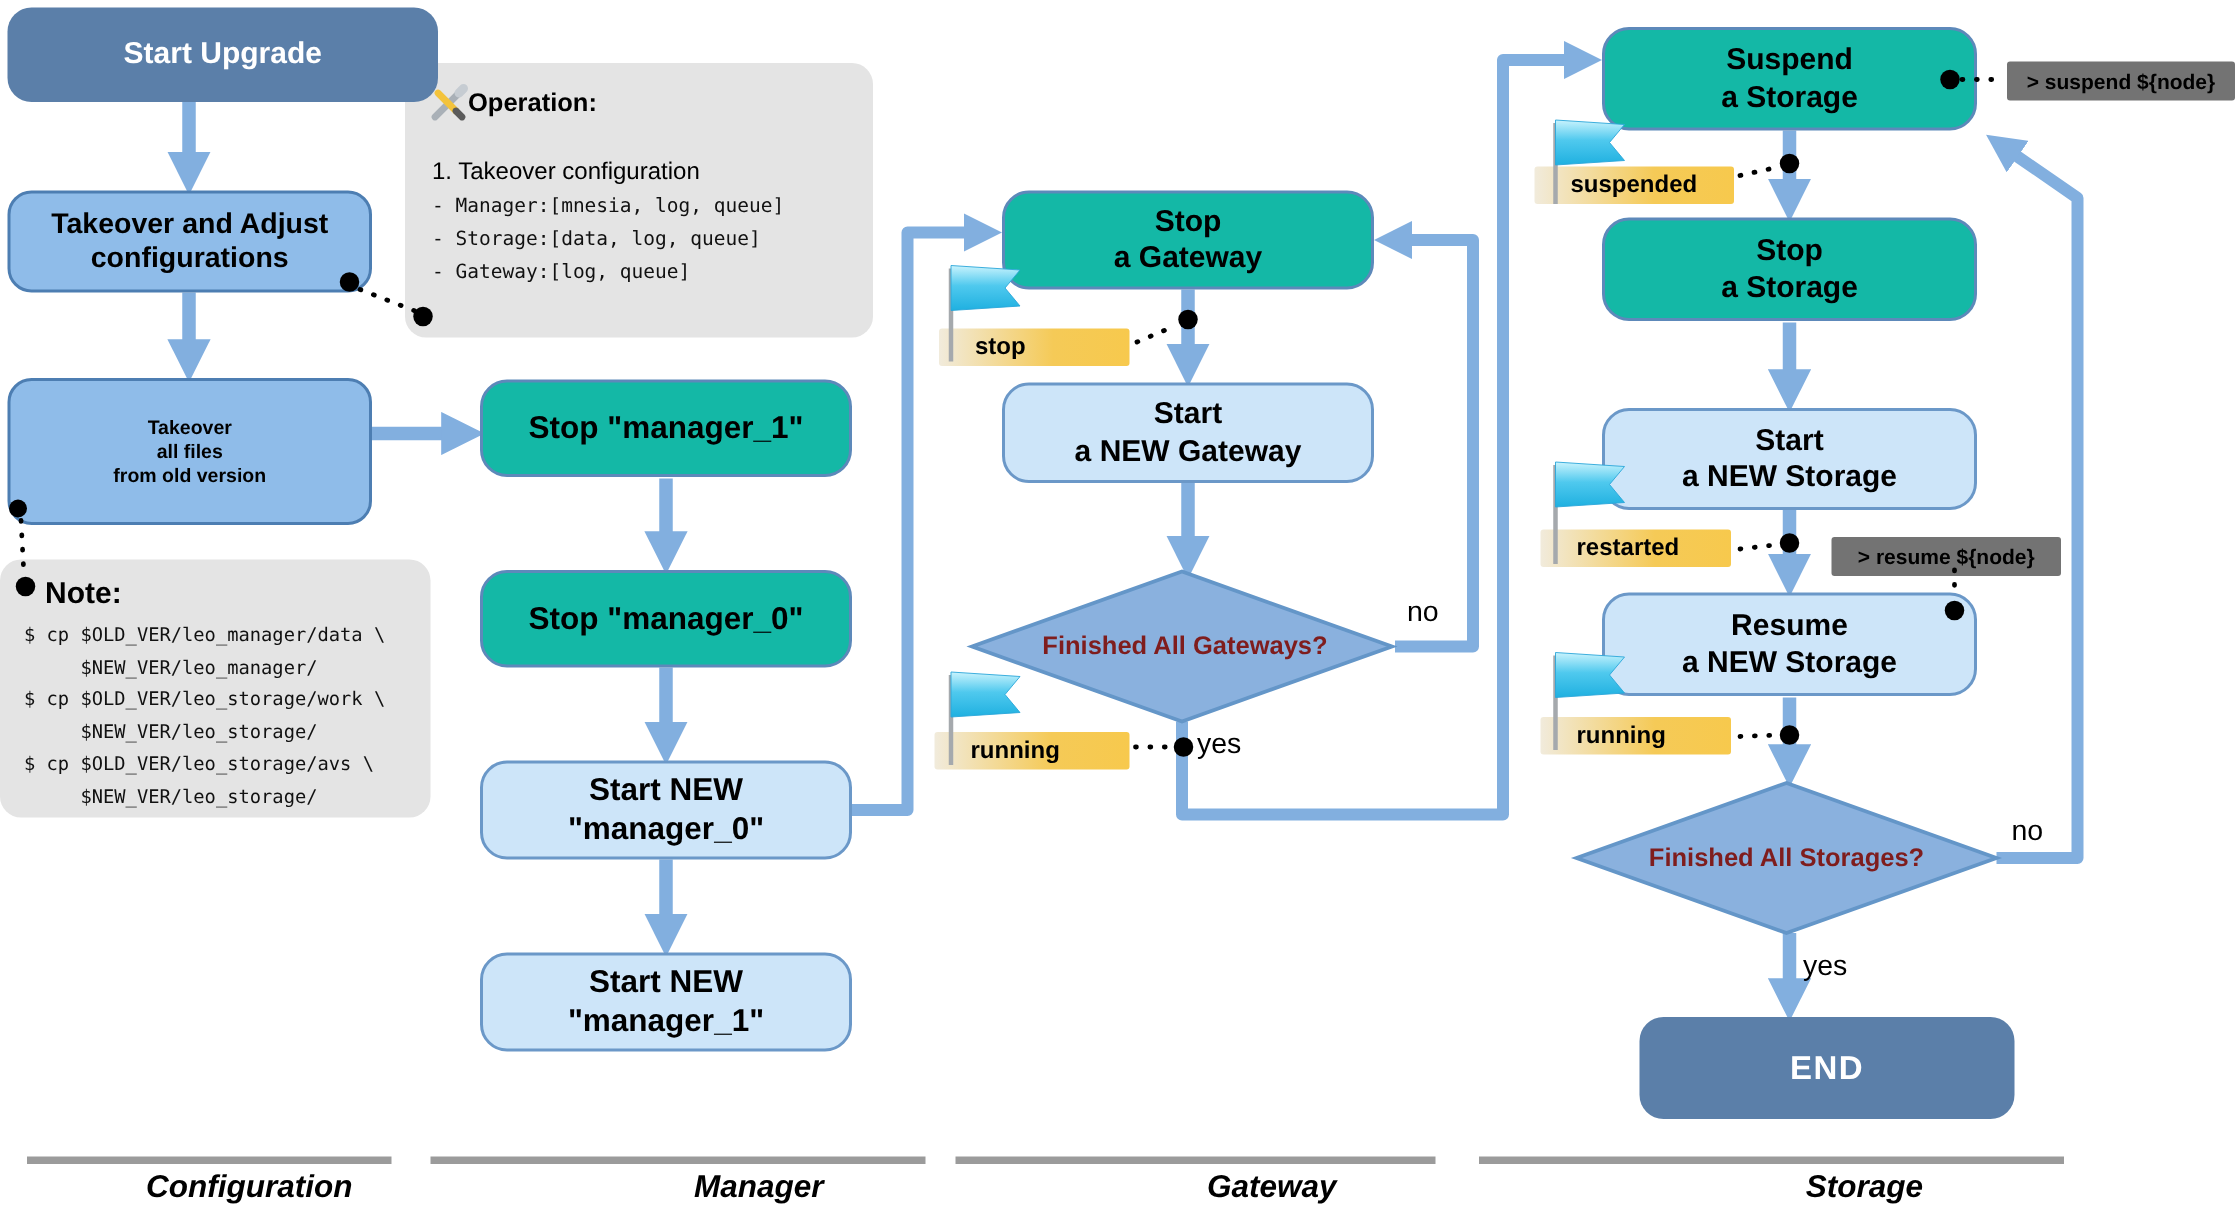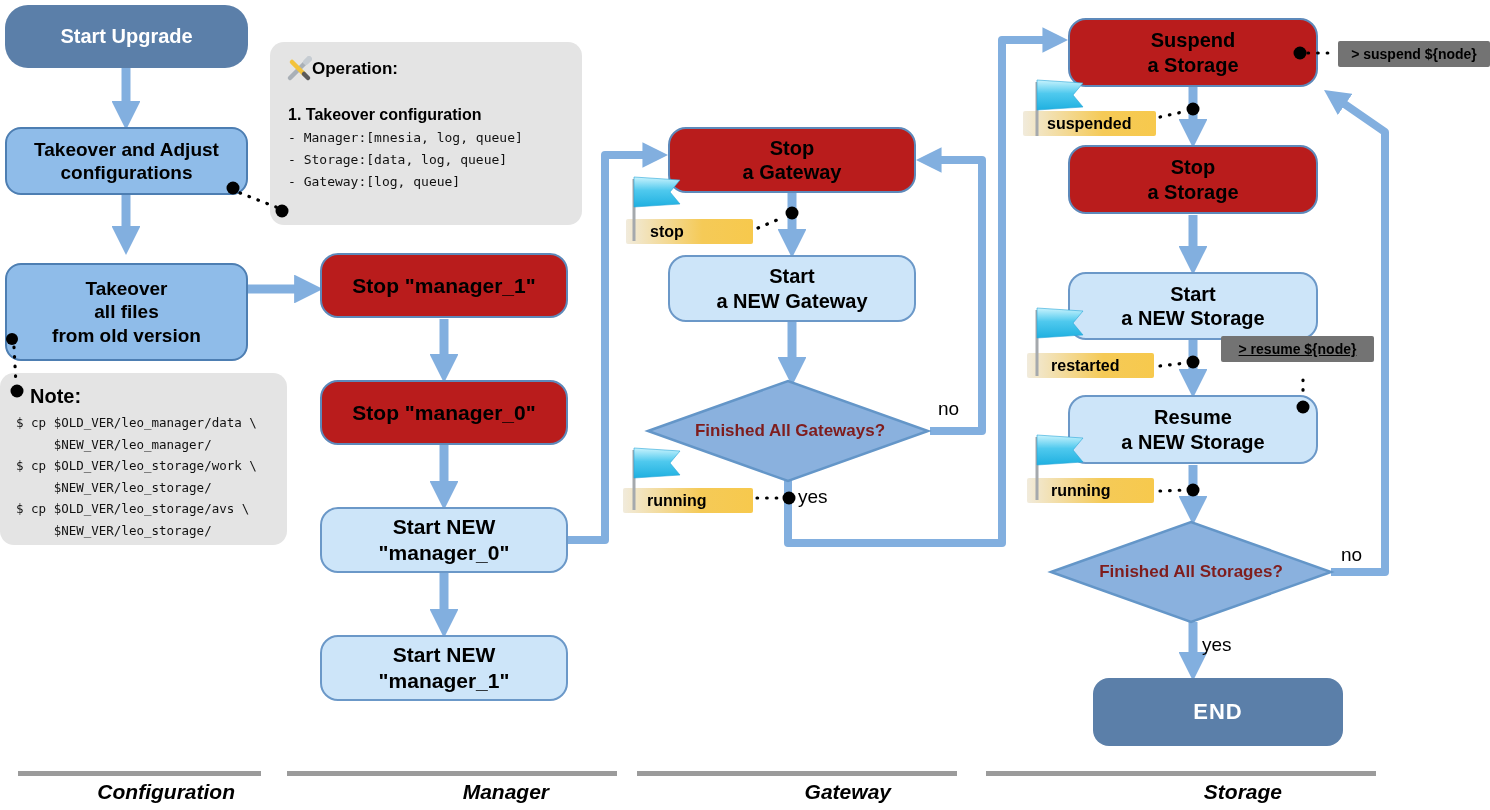--- a/index.html
+++ b/index.html
@@ -8,28 +8,28 @@
   svg.layer{position:absolute;left:0;top:0;width:1490px;height:810px;pointer-events:none;}
   #connector-layer{z-index:1;}
   #annotation-layer{z-index:6;}
 
   .node{position:absolute;z-index:3;display:flex;align-items:center;justify-content:center;
         text-align:center;font-weight:bold;color:#000;white-space:pre-line;line-height:1.22;
         box-sizing:border-box;}
   .node.dark{background:#5b7fa9;color:#fff;border-radius:16px;border:none;}
   .node.mid{background:#8fbce9;border:2.5px solid #4d7eb2;border-radius:16px;}
   .node.light{background:#cde5f9;border:2.5px solid #6b98c8;border-radius:18px;}
-  .node.white{background:#b91c1c;border:2.5px solid #5d89ba;border-radius:18px;}
+  .node.white{background:#14b8a6;border:2.5px solid #5d89ba;border-radius:18px;}
 
   .diamond-label{position:absolute;z-index:3;color:#7f1d1d;font-weight:bold;font-size:17px;
         text-align:center;display:flex;align-items:center;justify-content:center;}
 
   .graybox{position:absolute;z-index:2;background:#e4e4e4;border-radius:14px;box-sizing:border-box;}
   .op-title-row{display:flex;align-items:center;gap:0;font-weight:bold;font-size:17px;margin:6px 0 24px 4px;}
-  .op-step{font-weight:bold;font-size:16px;margin:3px 0 3px 6px;}
+  .op-step{font-weight:normal;font-size:16px;margin:3px 0 3px 6px;}
   .mono{font-family:"DejaVu Sans Mono","Liberation Mono",monospace;font-size:13px;
         line-height:22px;white-space:pre;color:#111;}
   .note-title{font-weight:bold;font-size:20px;margin:2px 0 4px 14px;}
   .note .mono{font-size:12.5px;line-height:21.5px;}
 
   .chip{position:absolute;z-index:4;height:25px;box-sizing:border-box;
         background:linear-gradient(90deg,#f1ebdc 0%,#f5ca57 60%,#f7c94d 100%);
         font-weight:bold;font-size:16px;color:#000;display:flex;align-items:center;
         padding-left:24px;border-radius:2px;}
   .cmd{position:absolute;z-index:4;height:26px;box-sizing:border-box;background:#737373;
@@ -75,24 +75,24 @@
     <g stroke="#82afdf" stroke-width="8" fill="none" stroke-linejoin="round">
       <path d="M568,540 H605 V155 H645" marker-end="url(#ah)"></path>
       <path d="M930,431 H982 V160 H939" marker-end="url(#ah)"></path>
       <path d="M788,481 V543 H1002 V40 H1045" marker-end="url(#ah)"></path>
       <path d="M1331,572 H1385 V132 L1343,103" marker-end="url(#ah)"></path>
     </g>
     <polygon points="648,431 788,381 928,431 788,481" fill="#8ab1de" stroke="#6496c8" stroke-width="2.5"></polygon>
     <polygon points="1051,572 1191,522 1331,572 1191,622" fill="#8ab1de" stroke="#6496c8" stroke-width="2.5"></polygon>
   </svg>
 
-  <div class="node dark" style="left:5px;top:5px;width:243px;height:63px;font-size:20px;border-radius:23px;">Start Upgrade</div>
+  <div class="node dark" style="left:5px;top:5px;width:287px;height:63px;font-size:20px;">Start Upgrade</div>
   <div class="node mid" style="left:5px;top:127px;width:243px;height:68px;font-size:19px;">Takeover and Adjust
 configurations</div>
-  <div class="node mid" style="left:5px;top:252px;width:243px;height:98px;font-size:19px;margin-top:11px;">Takeover
+  <div class="node mid" style="left:5px;top:252px;width:243px;height:98px;font-size:13px;">Takeover
 all files
 from old version</div>
 
   <div class="graybox note" style="left:0px;top:373px;width:287px;height:172px;padding:10px 10px 8px 16px;">
     <div class="note-title">Note:</div>
     <div class="mono">$ cp $OLD_VER/leo_manager/data \</div>
     <div class="mono">     $NEW_VER/leo_manager/</div>
     <div class="mono">$ cp $OLD_VER/leo_storage/work \</div>
     <div class="mono">     $NEW_VER/leo_storage/</div>
     <div class="mono">$ cp $OLD_VER/leo_storage/avs \</div>
@@ -141,21 +141,21 @@
   <div class="node light" style="left:1068px;top:395px;width:250px;height:69px;font-size:20px;">Resume
 a NEW Storage</div>
   <div class="diamond-label" style="left:1051px;top:555px;width:280px;height:34px;">Finished All Storages?</div>
   <div class="node dark" style="left:1093px;top:678px;width:250px;height:68px;font-size:22px;letter-spacing:1px;">END</div>
 
   <div class="chip" style="left:1023px;top:111px;width:133px;">suspended</div>
   <div class="chip" style="left:1027px;top:353px;width:127px;">restarted</div>
   <div class="chip" style="left:1027px;top:478px;width:127px;">running</div>
 
   <div class="cmd" style="left:1338px;top:41px;width:152px;">&gt; suspend ${node}</div>
-  <div class="cmd" style="left:1221px;top:336px;width:153px;text-decoration:underline;">&gt; resume ${node}</div>
+  <div class="cmd" style="left:1221px;top:358px;width:153px;">&gt; resume ${node}</div>
 
   <div class="edge-label" style="left:1341px;top:544px;">no</div>
   <div class="edge-label" style="left:1202px;top:634px;">yes</div>
 
   <div class="lane-line" style="left:18px;top:771px;width:243px;"></div>
   <div class="lane-line" style="left:287px;top:771px;width:330px;"></div>
   <div class="lane-line" style="left:637px;top:771px;width:320px;"></div>
   <div class="lane-line" style="left:986px;top:771px;width:390px;"></div>
   <div class="lane-label" style="left:35px;top:780px;">Configuration</div>
   <div class="lane-label" style="left:349px;top:780px;">Manager</div>

